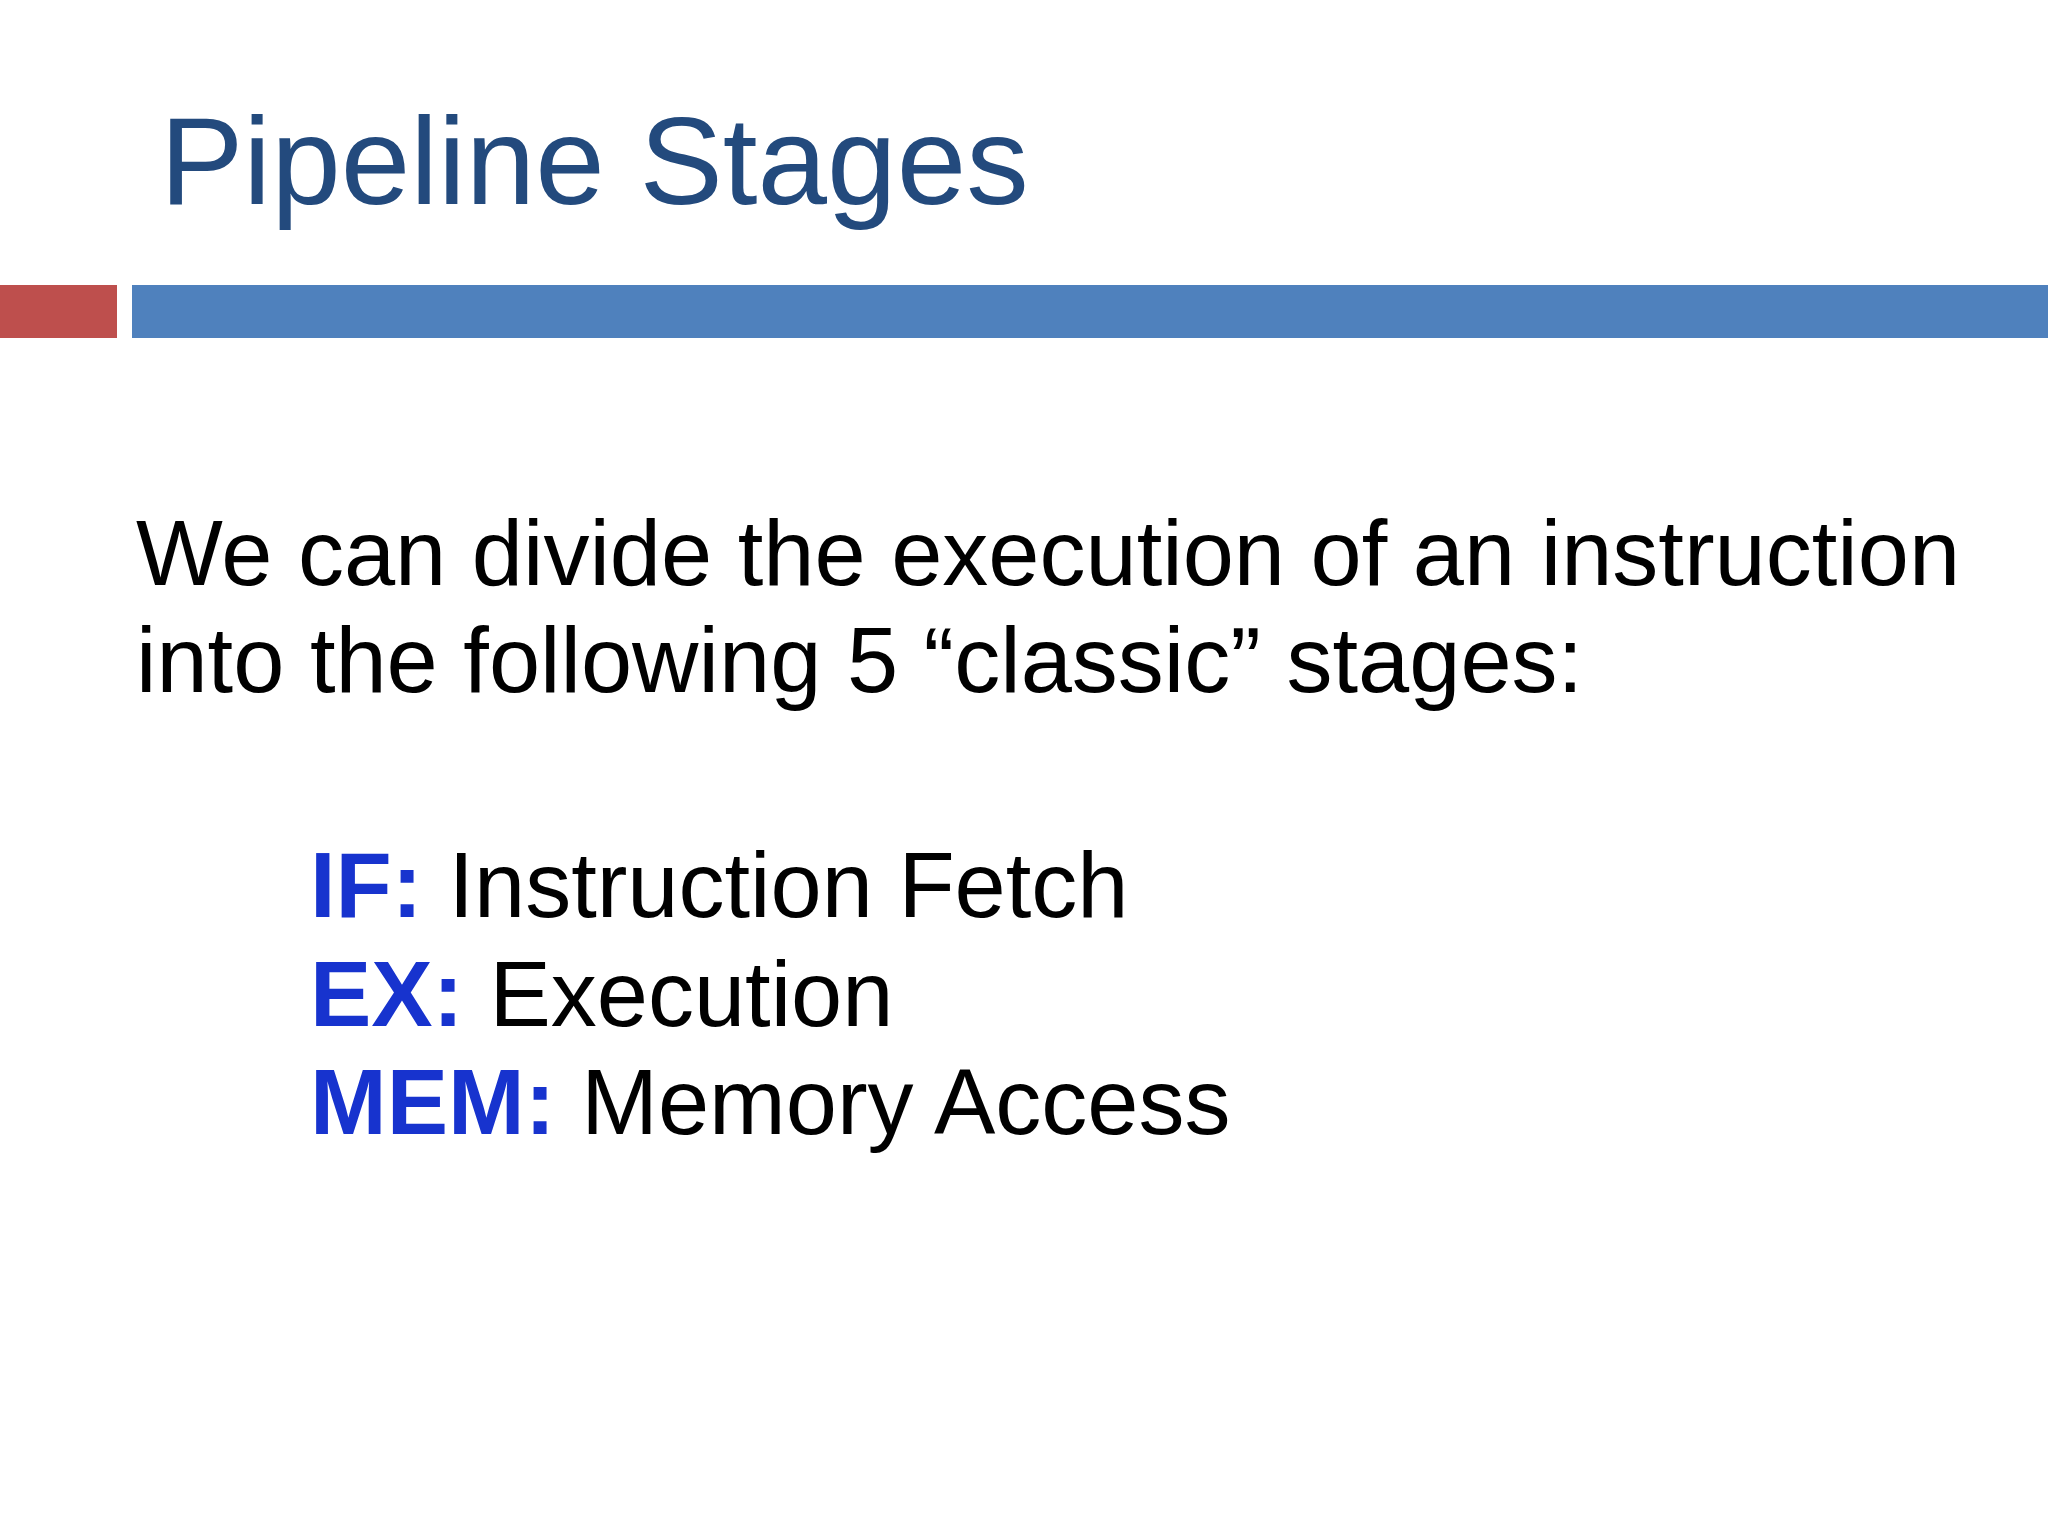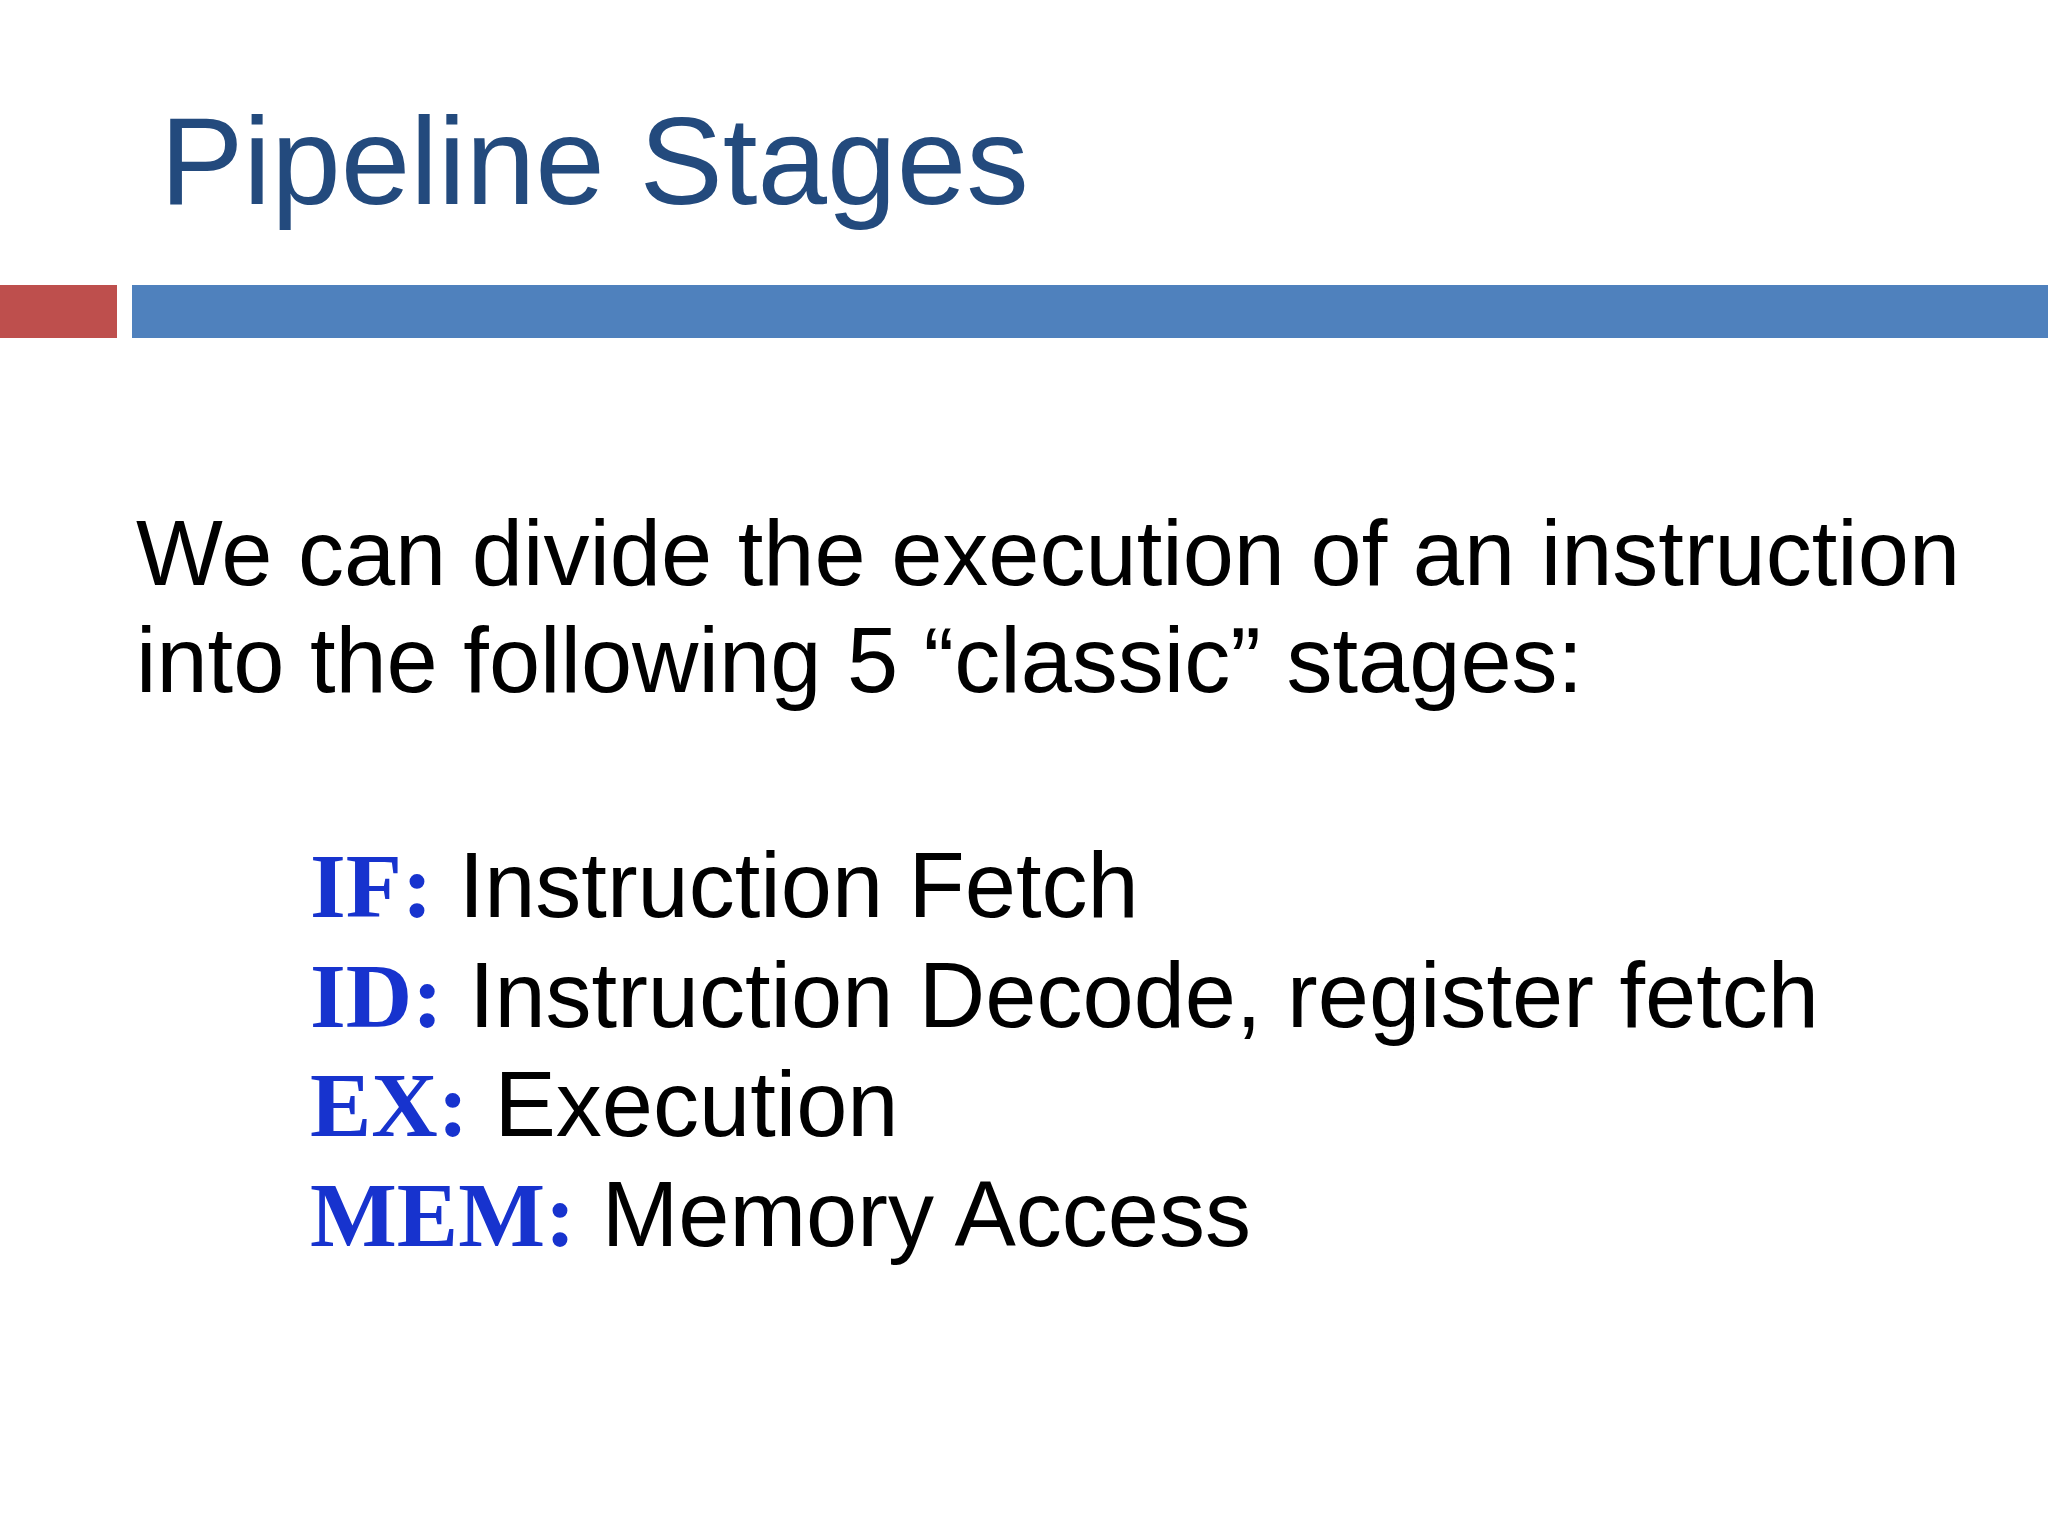--- a/index.html
+++ b/index.html
@@ -74,21 +74,20 @@
     top: 831px;
     font-size: 92px;
     line-height: 108.5px;
     color: var(--body-text);
   }
   .stage-line { white-space: nowrap; }
   .stage-abbr {
     font-weight: 700;
     color: var(--stage-label);
     margin-right: 26px;
-    font-family: Liberation Serif, serif;
   }
   .stage-desc { color: var(--body-text); }
 </style>
 </head>
 <body>
 
 <div class="slide">
 
   <div class="slide-title">Pipeline Stages</div>
 
@@ -100,23 +99,20 @@
   <div class="intro">
     <div>We can divide the execution of an instruction</div>
     <div>into the following 5 “classic” stages:</div>
   </div>
 
   <div class="stages">
     <div class="stage-line">
       <span class="stage-abbr">IF:</span><span class="stage-desc">Instruction Fetch</span>
     </div>
     <div class="stage-line">
-      <span class="stage-abbr">ID:</span><span class="stage-desc">Instruction Decode, register fetch</span>
-    </div>
-    <div class="stage-line">
       <span class="stage-abbr">EX:</span><span class="stage-desc">Execution</span>
     </div>
     <div class="stage-line">
       <span class="stage-abbr">MEM:</span><span class="stage-desc">Memory Access</span>
     </div>
   </div>
 
 </div>
 
 </body></html>

